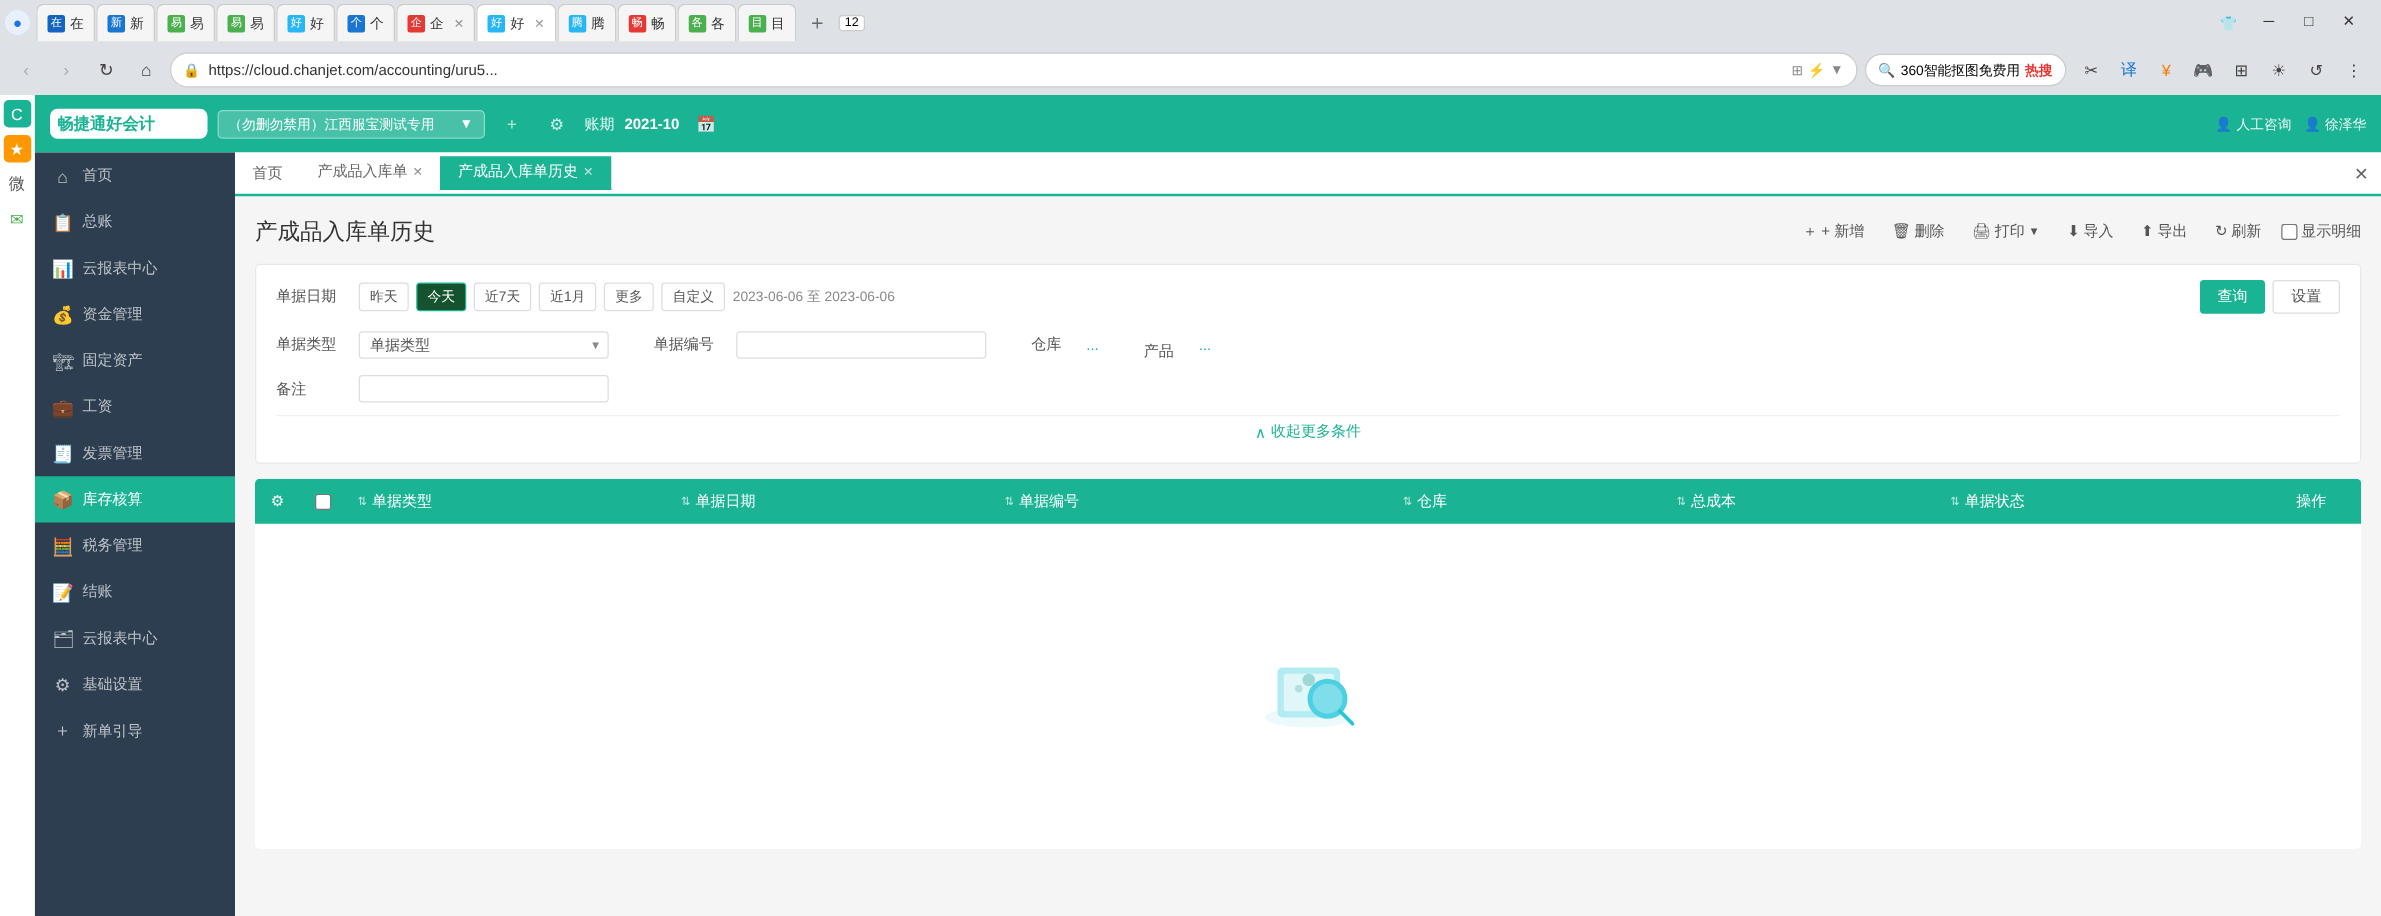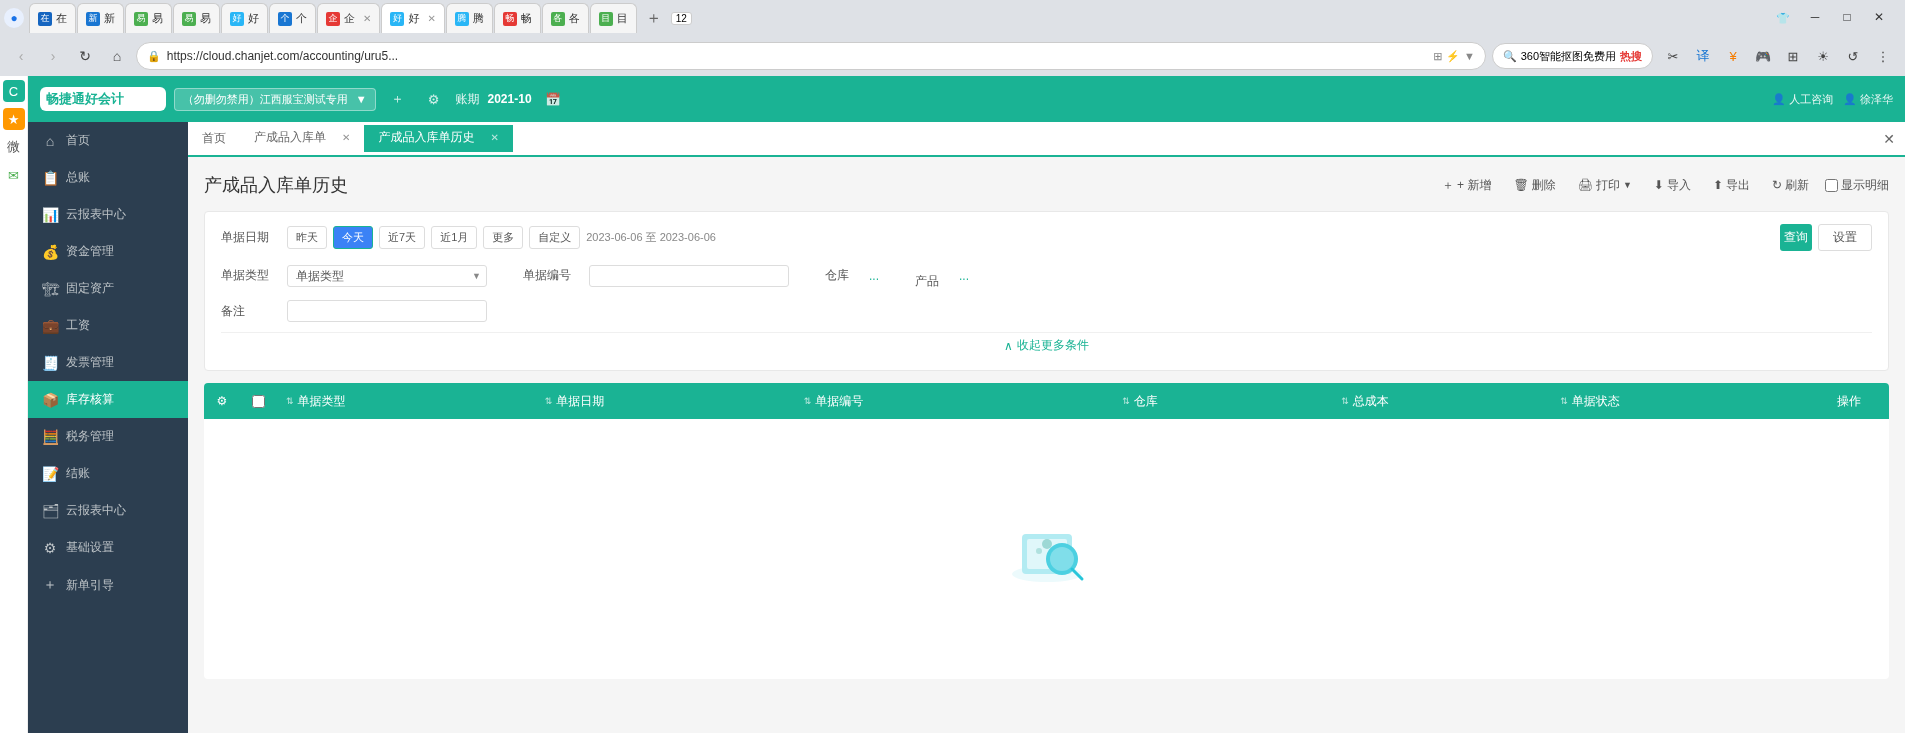--- a/index.html
+++ b/index.html
@@ -39,41 +39,41 @@
     .icon-bar { width: 28px; background: #fff; display: flex; flex-direction: column; align-items: center; padding: 4px 0; gap: 6px; border-right: 1px solid #eee; }
     .icon-bar-item { width: 22px; height: 22px; border-radius: 4px; display: flex; align-items: center; justify-content: center; cursor: pointer; font-size: 13px; }
 
     
     .main-app { display: flex; flex: 1; flex-direction: column; }
 
     
     .app-header { background: #1ab394; height: 46px; display: flex; align-items: center; padding: 0 12px; gap: 8px; }
     .app-logo { background: #fff; border-radius: 6px; padding: 3px 6px; color: #1ab394; font-weight: bold; font-size: 13px; cursor: pointer; }
     .app-logo-sub { color: rgba(255,255,255,0.8); font-size: 10px; margin-left: 2px; }
-    .company-select { background: rgba(255,255,255,0.2); border: 1px solid rgba(255,255,255,0.4); border-radius: 4px; color: #fff; padding: 3px 8px; font-size: 11px; cursor: pointer; display: flex; align-items: center; gap: 8px; }
+    .company-select { background: rgba(255,255,255,0.2); border: 1px solid rgba(255,255,255,0.4); border-radius: 4px; color: #fff; padding: 3px 8px; font-size: 11px; cursor: pointer; display: flex; align-items: center; gap: 20px; }
     .period-label { color: rgba(255,255,255,0.9); font-size: 12px; }
     .period-value { color: #fff; font-size: 12px; font-weight: bold; }
     .header-right { margin-left: auto; display: flex; align-items: center; gap: 10px; color: #fff; font-size: 12px; }
     .header-icon-btn { display: flex; align-items: center; gap: 3px; cursor: pointer; color: rgba(255,255,255,0.9); font-size: 11px; }
 
     
     .app-body { display: flex; flex: 1; }
 
     
     .sidebar { width: 160px; background: #2c3e50; display: flex; flex-direction: column; }
     .sidebar-item { display: flex; align-items: center; gap: 8px; padding: 10px 14px; color: #bdc3c7; font-size: 12px; cursor: pointer; }
     .sidebar-item.active { background: #1ab394; color: #fff; }
     .sidebar-icon { font-size: 14px; width: 16px; text-align: center; }
 
     
     .main-content { flex: 1; background: #f5f5f5; display: flex; flex-direction: column; overflow: hidden; }
 
     
     .page-tabs { display: flex; align-items: center; background: #fff; border-bottom: 2px solid #1ab394; padding: 0 0; }
-    .page-tab { padding: 4px 14px; font-size: 12px; color: #666; cursor: pointer; border-bottom: 2px solid transparent; display: flex; align-items: center; gap: 16px; }
+    .page-tab { padding: 4px 14px; font-size: 12px; color: #666; cursor: pointer; border-bottom: 2px solid transparent; display: flex; align-items: center; gap: 4px; }
     .page-tab.active { background: #1ab394; color: #fff; border-bottom: 2px solid #1ab394; }
     .page-tab-close { font-size: 10px; opacity: 0.7; cursor: pointer; }
     .page-tab-home { padding: 8px 14px; color: #666; font-size: 12px; cursor: pointer; }
     .tab-panel-close { margin-left: auto; padding: 4px 10px; cursor: pointer; color: #666; font-size: 14px; }
 
     
     .content-area { flex: 1; padding: 16px; overflow-y: auto; }
 
     
     .page-title-bar { display: flex; align-items: center; justify-content: space-between; margin-bottom: 14px; }
@@ -81,21 +81,21 @@
     .toolbar-actions { display: flex; align-items: center; gap: 10px; }
     .action-btn { display: flex; align-items: center; gap: 3px; font-size: 12px; color: #555; cursor: pointer; padding: 3px 6px; }
     .show-fields-cb { display: flex; align-items: center; gap: 3px; font-size: 12px; color: #555; }
 
     
     .filter-panel { background: #fff; border: 1px solid #e8e8e8; border-radius: 4px; padding: 12px 16px; margin-bottom: 12px; }
     .filter-row { display: flex; align-items: center; gap: 16px; margin-bottom: 10px; }
     .filter-label { font-size: 12px; color: #555; white-space: nowrap; min-width: 50px; }
     .date-filter { display: flex; align-items: center; gap: 6px; }
     .date-btn { padding: 3px 8px; border: 1px solid #ddd; border-radius: 3px; font-size: 11px; color: #555; cursor: pointer; background: #fff; }
-    .date-btn.active { background: #3b82f6; color: #fff; border-color: #1ab394; }
+    .date-btn.active { background: #14532d; color: #fff; border-color: #1ab394; }
     .date-range { font-size: 11px; color: #888; }
     .filter-select { border: 1px solid #ddd; border-radius: 3px; padding: 3px 24px 3px 8px; font-size: 12px; color: #555; background: #fff; min-width: 200px; appearance: none; cursor: pointer; position: relative; }
     .filter-input { border: 1px solid #ddd; border-radius: 3px; padding: 3px 8px; font-size: 12px; color: #555; background: #fff; width: 200px; }
     .filter-select-wrap { position: relative; display: inline-block; }
     .filter-select-wrap::after { content: '▼'; position: absolute; right: 6px; top: 50%; transform: translateY(-50%); font-size: 9px; color: #888; pointer-events: none; }
     .collapse-btn { display: flex; align-items: center; gap: 4px; font-size: 12px; color: #1ab394; cursor: pointer; justify-content: center; padding: 4px; border-top: 1px solid #f0f0f0; margin-top: 4px; }
 
     
     .data-table-wrap { background: #fff; border-radius: 4px; overflow: hidden; }
     .table-header { display: flex; align-items: center; background: #1ab394; color: #fff; font-size: 12px; height: 36px; }
@@ -371,21 +371,21 @@
                 <div class="date-filter">
                   <button class="date-btn">昨天</button>
                   <button class="date-btn active">今天</button>
                   <button class="date-btn">近7天</button>
                   <button class="date-btn">近1月</button>
                   <button class="date-btn">更多</button>
                   <button class="date-btn">自定义</button>
                   <span class="date-range">2023-06-06 至 2023-06-06</span>
                 </div>
                 <div style="margin-left: auto; display:flex; gap:6px;">
-                  <button style="background:#1ab394; color:#fff; border:none; border-radius:3px; padding:4px 4px; font-size:12px; cursor:pointer;">查询</button>
+                  <button style="background:#1ab394; color:#fff; border:none; border-radius:3px; padding:4px 14px; font-size:12px; cursor:pointer;">查询</button>
                   <button style="background:#fff; color:#555; border:1px solid #ddd; border-radius:3px; padding:4px 14px; font-size:12px; cursor:pointer;">设置</button>
                 </div>
               </div>
 
               <div class="filter-row">
                 <span class="filter-label">单据类型</span>
                 <div class="filter-select-wrap">
                   <select class="filter-select">
                     <option>单据类型</option>
                   </select>

